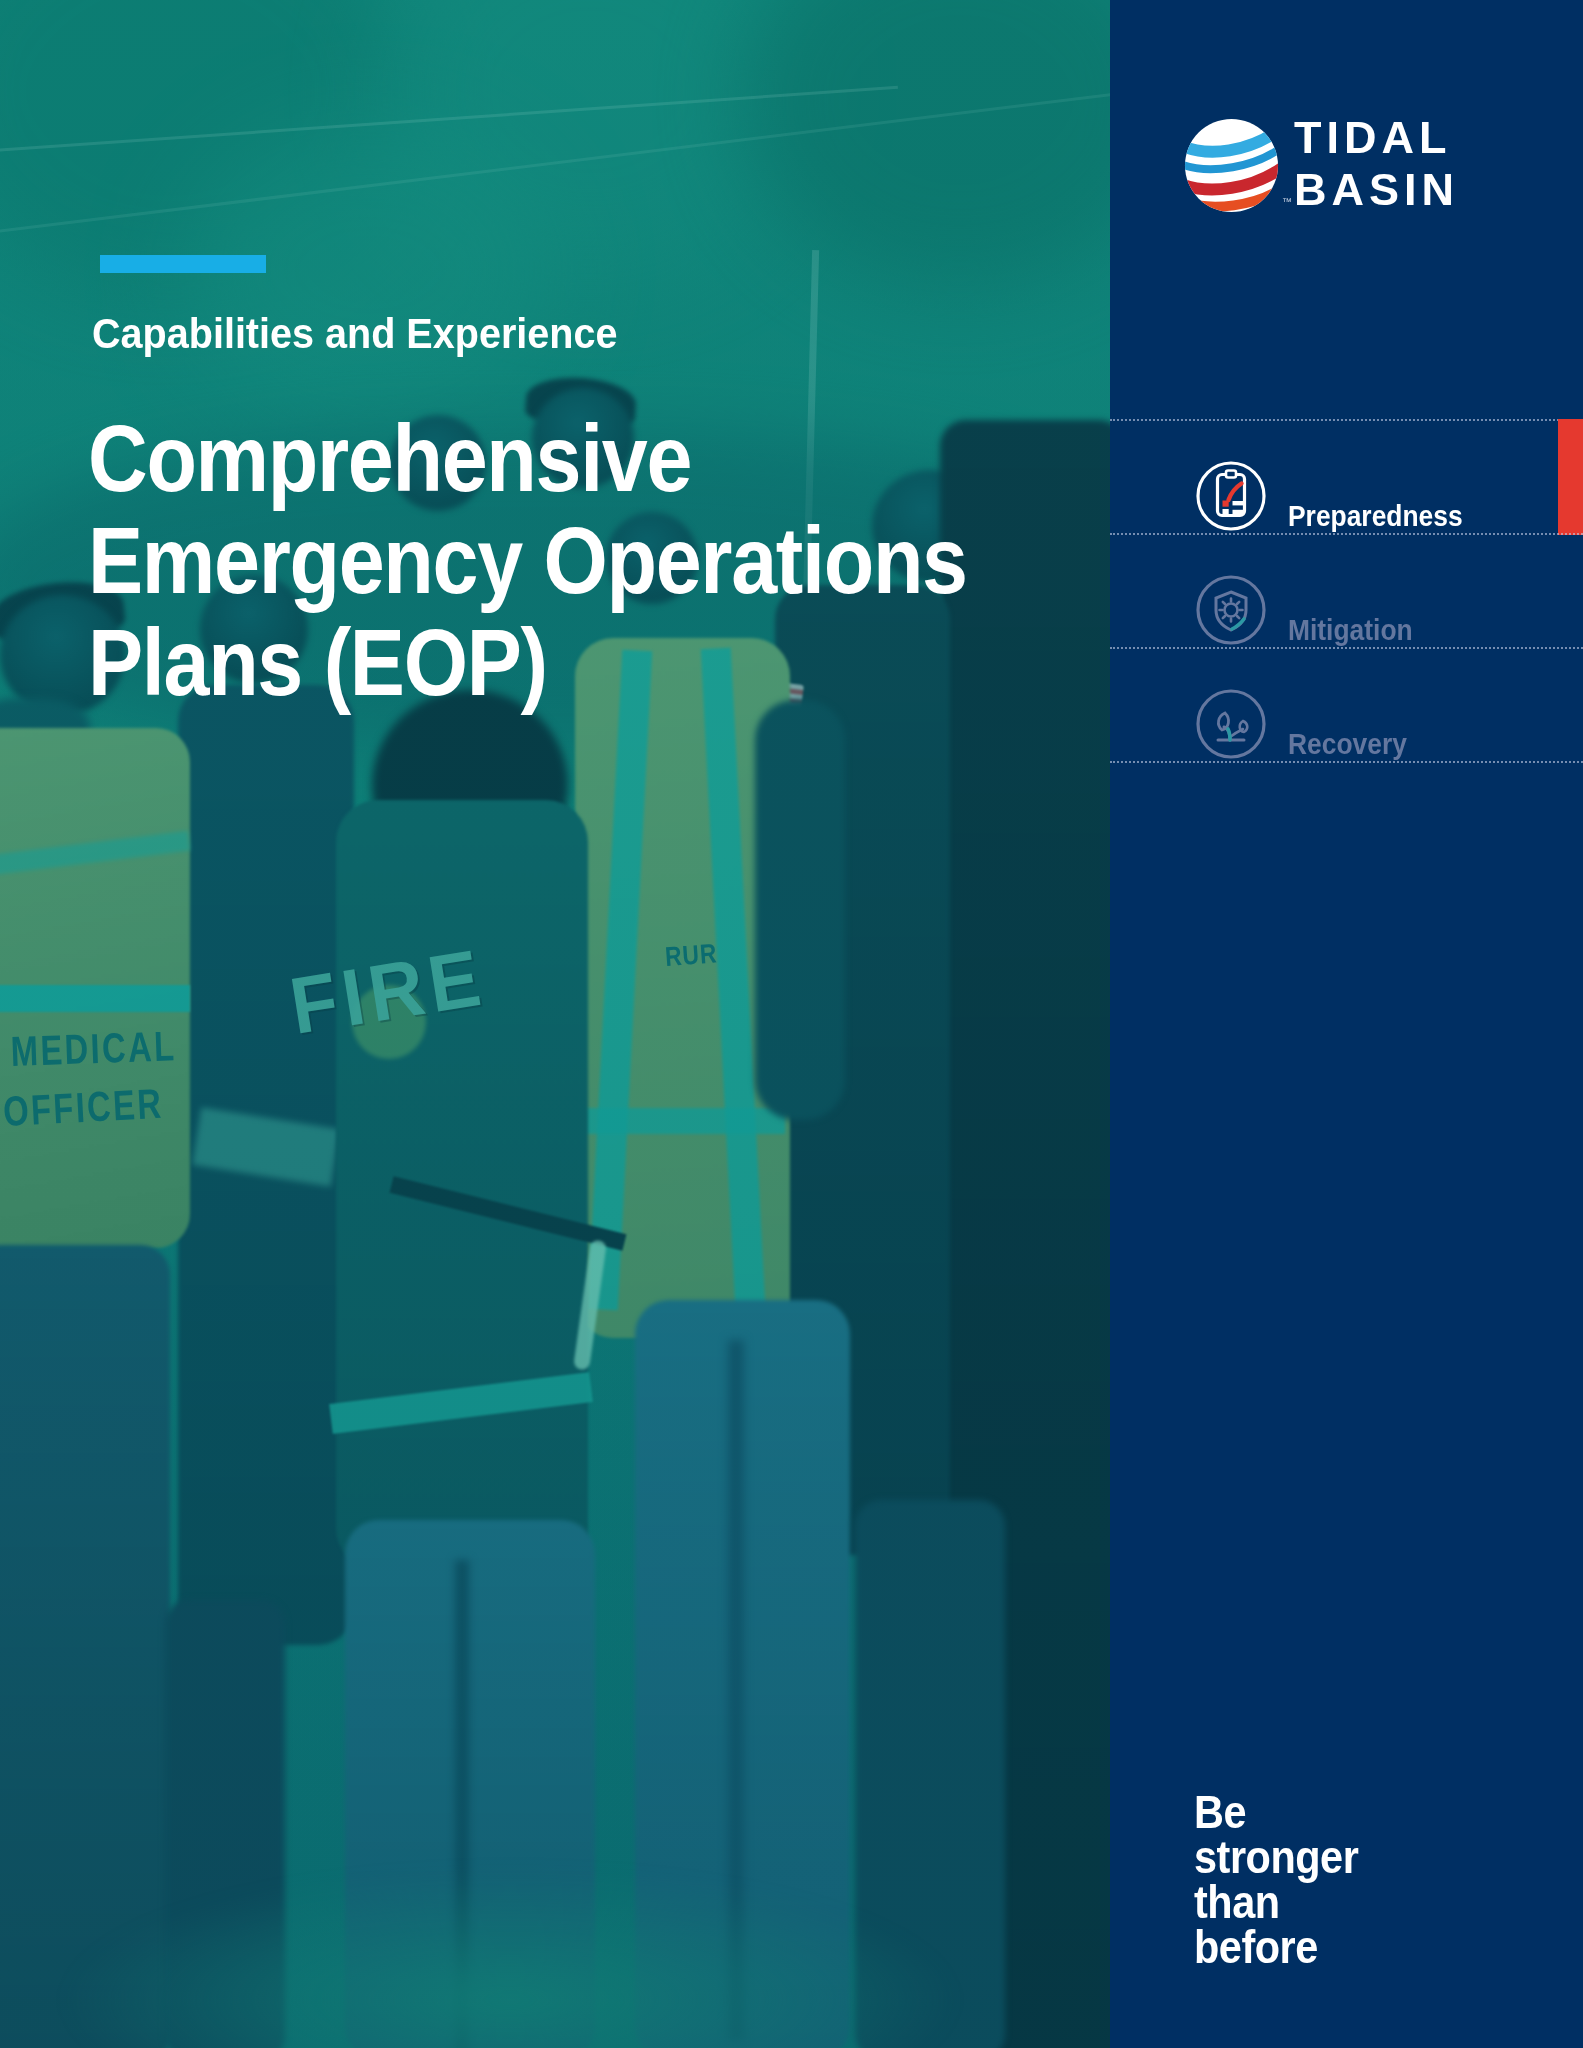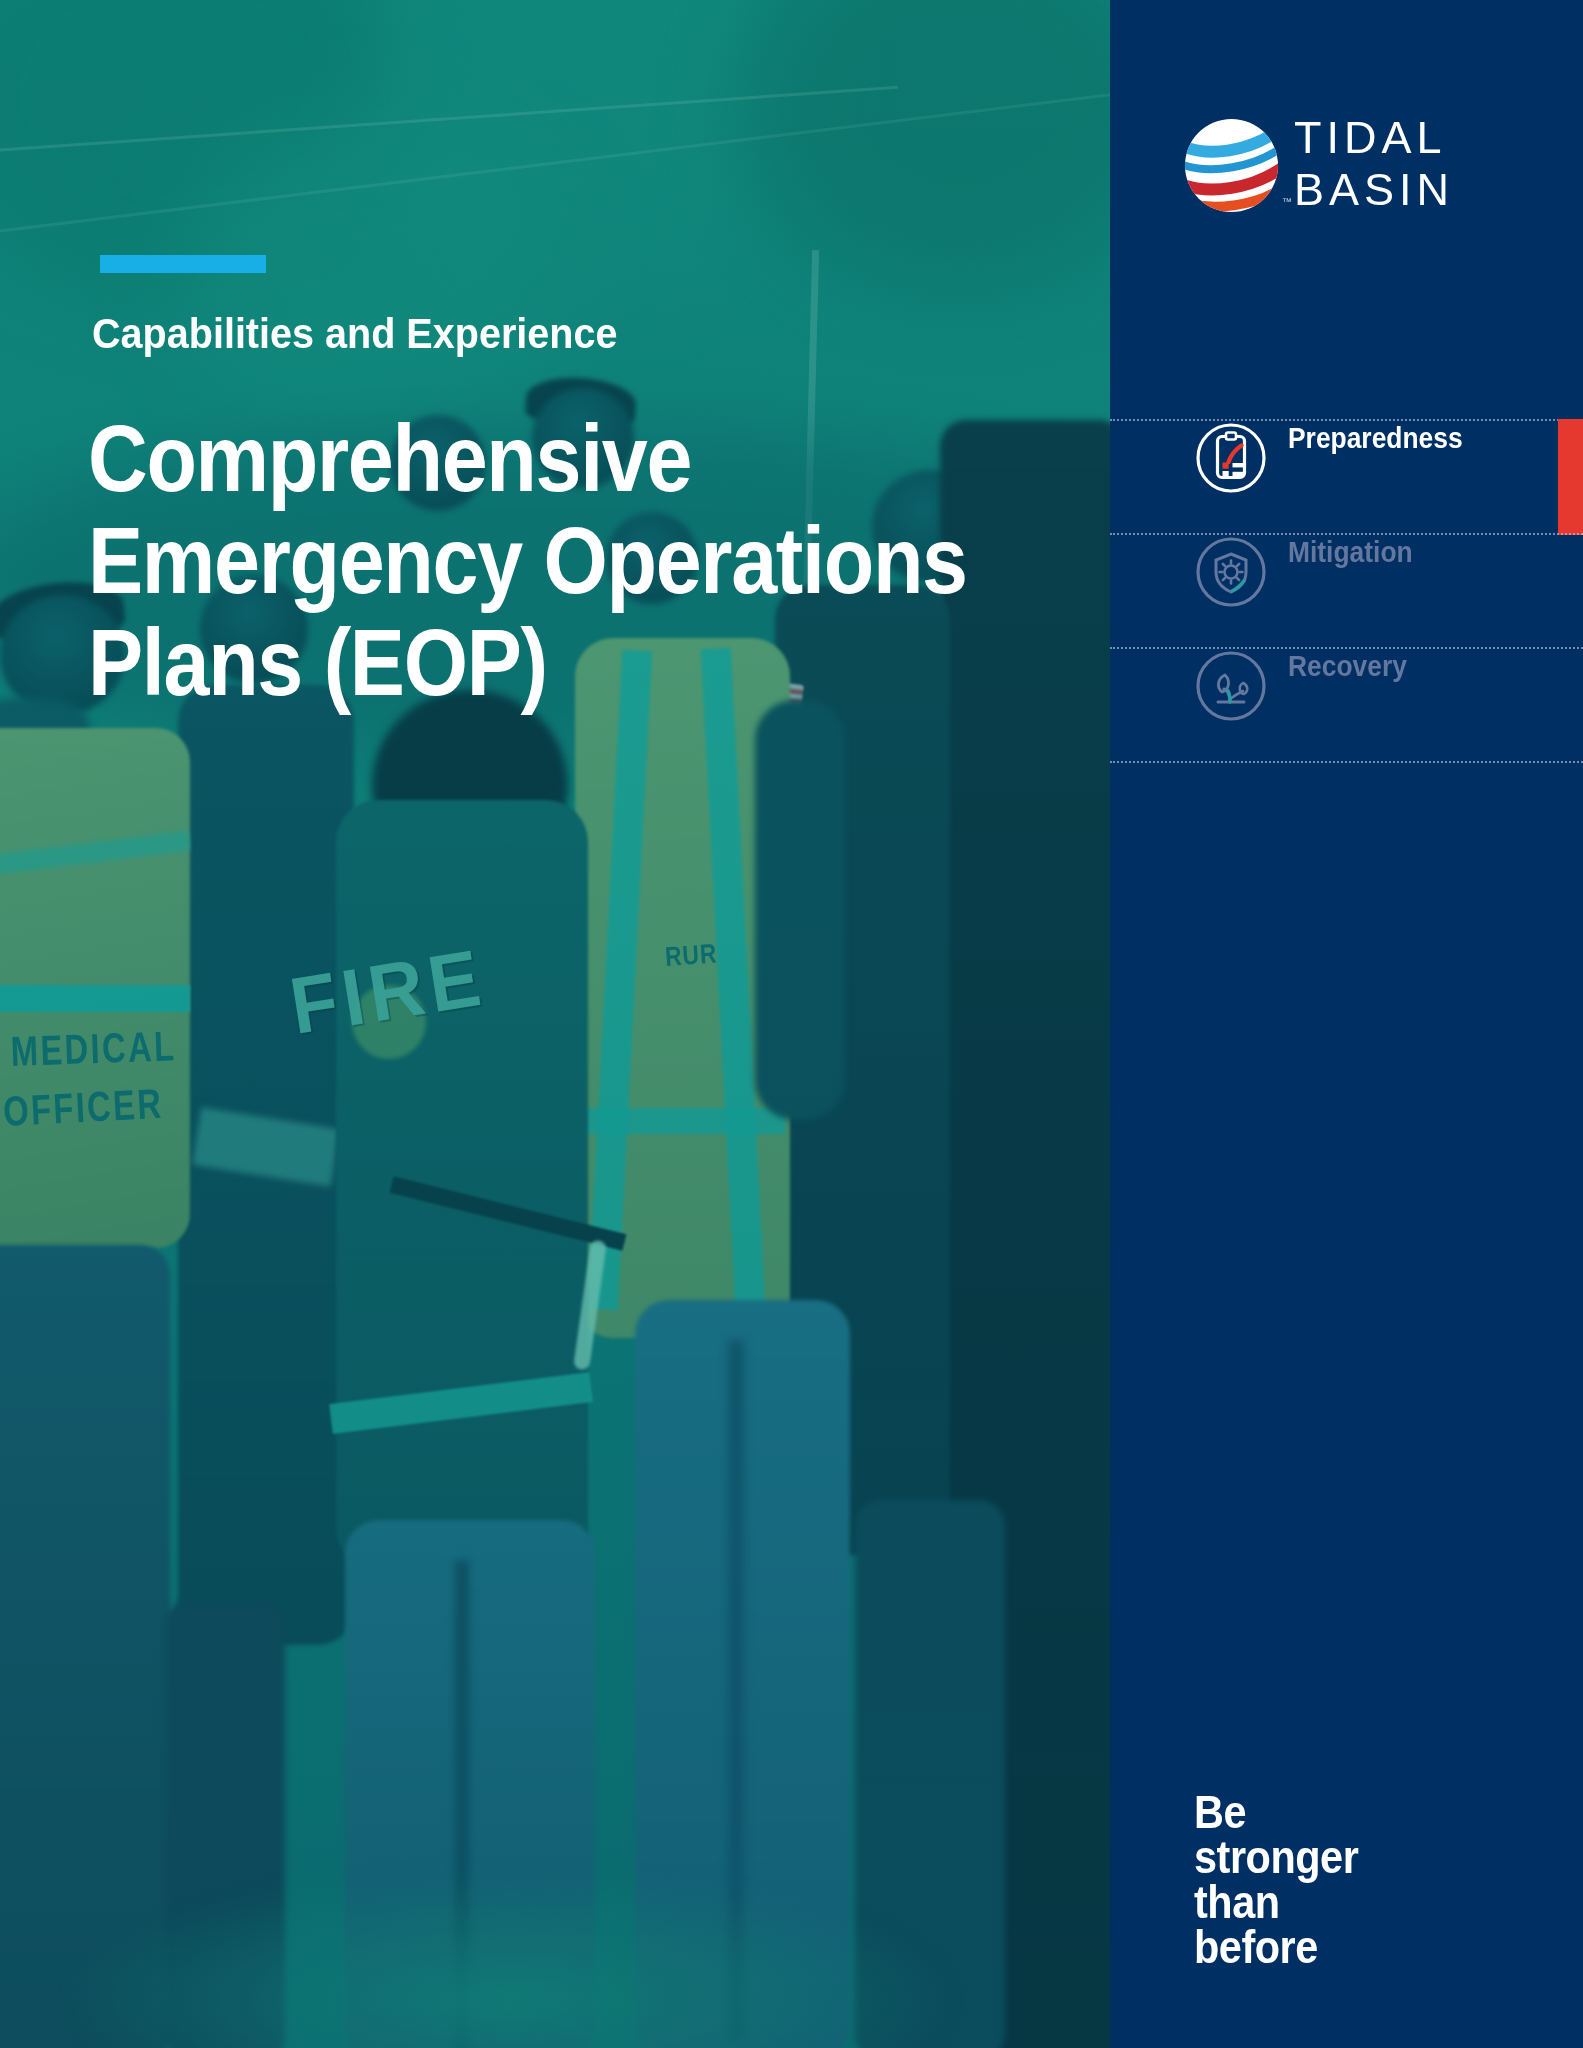--- a/index.html
+++ b/index.html
@@ -83,25 +83,25 @@
   .eyebrow-bar{position:absolute;left:100px;top:255px;width:166px;height:18px;}
   .eyebrow{position:absolute;left:92px;top:312px;color:#FFFFFF;font-size:43px;font-weight:bold;line-height:1;
            transform:scaleX(.92);transform-origin:left top;letter-spacing:0px;white-space:nowrap;}
   .title{position:absolute;left:88px;top:407px;color:#FFFFFF;font-weight:bold;font-size:95px;line-height:102px;
          letter-spacing:-1.5px;transform:scaleX(.87);transform-origin:left top;white-space:nowrap;}
 
   
   .sidebar{position:absolute;left:1110px;top:0;width:473px;height:2048px;}
   .logo{position:absolute;left:0;top:0;width:473px;height:230px;}
   .logo-globe{position:absolute;left:72px;top:116px;width:99px;height:99px;}
-  .logo-word{position:absolute;left:184px;top:112px;color:#FFFFFF;font-weight:normal;font-size:45px;line-height:52px;letter-spacing:5px;}
+  .logo-word{position:absolute;left:184px;top:112px;color:#FFFFFF;font-weight:bold;font-size:45px;line-height:52px;letter-spacing:5px;}
   .logo-tm{position:absolute;left:172px;top:196px;color:#C7D2E4;font-size:10px;letter-spacing:0;}
 
   .menu{position:absolute;left:0;top:419px;width:473px;}
-  .item{position:relative;height:112px;display:flex;align-items:flex-start;border-top:2px dotted rgba(195,205,230,.6);
+  .item{position:relative;height:112px;display:flex;align-items:flex-end;border-top:2px dotted rgba(195,205,230,.6);
         color:#64779F;--acc-red:#8E6B70;--acc-teal:#2C99A4;cursor:pointer;}
   .item:last-child{border-bottom:2px dotted rgba(195,205,230,.6);}
   .item.active{color:#FFFFFF;--acc-red:#E5392F;}
   .ic{width:74px;height:74px;margin-left:84px;flex:0 0 auto;}
   .lbl{margin-left:20px;font-size:30px;font-weight:bold;transform:scaleX(.88);transform-origin:left center;white-space:nowrap;}
   .redbar{position:absolute;right:0;top:-2px;bottom:-2px;width:25px;}
 
   .tagline{position:absolute;left:84px;top:1790px;color:#FFFFFF;font-weight:bold;font-size:46px;line-height:45px;
            letter-spacing:-.5px;transform:scaleX(.9);transform-origin:left top;}
 </style>

